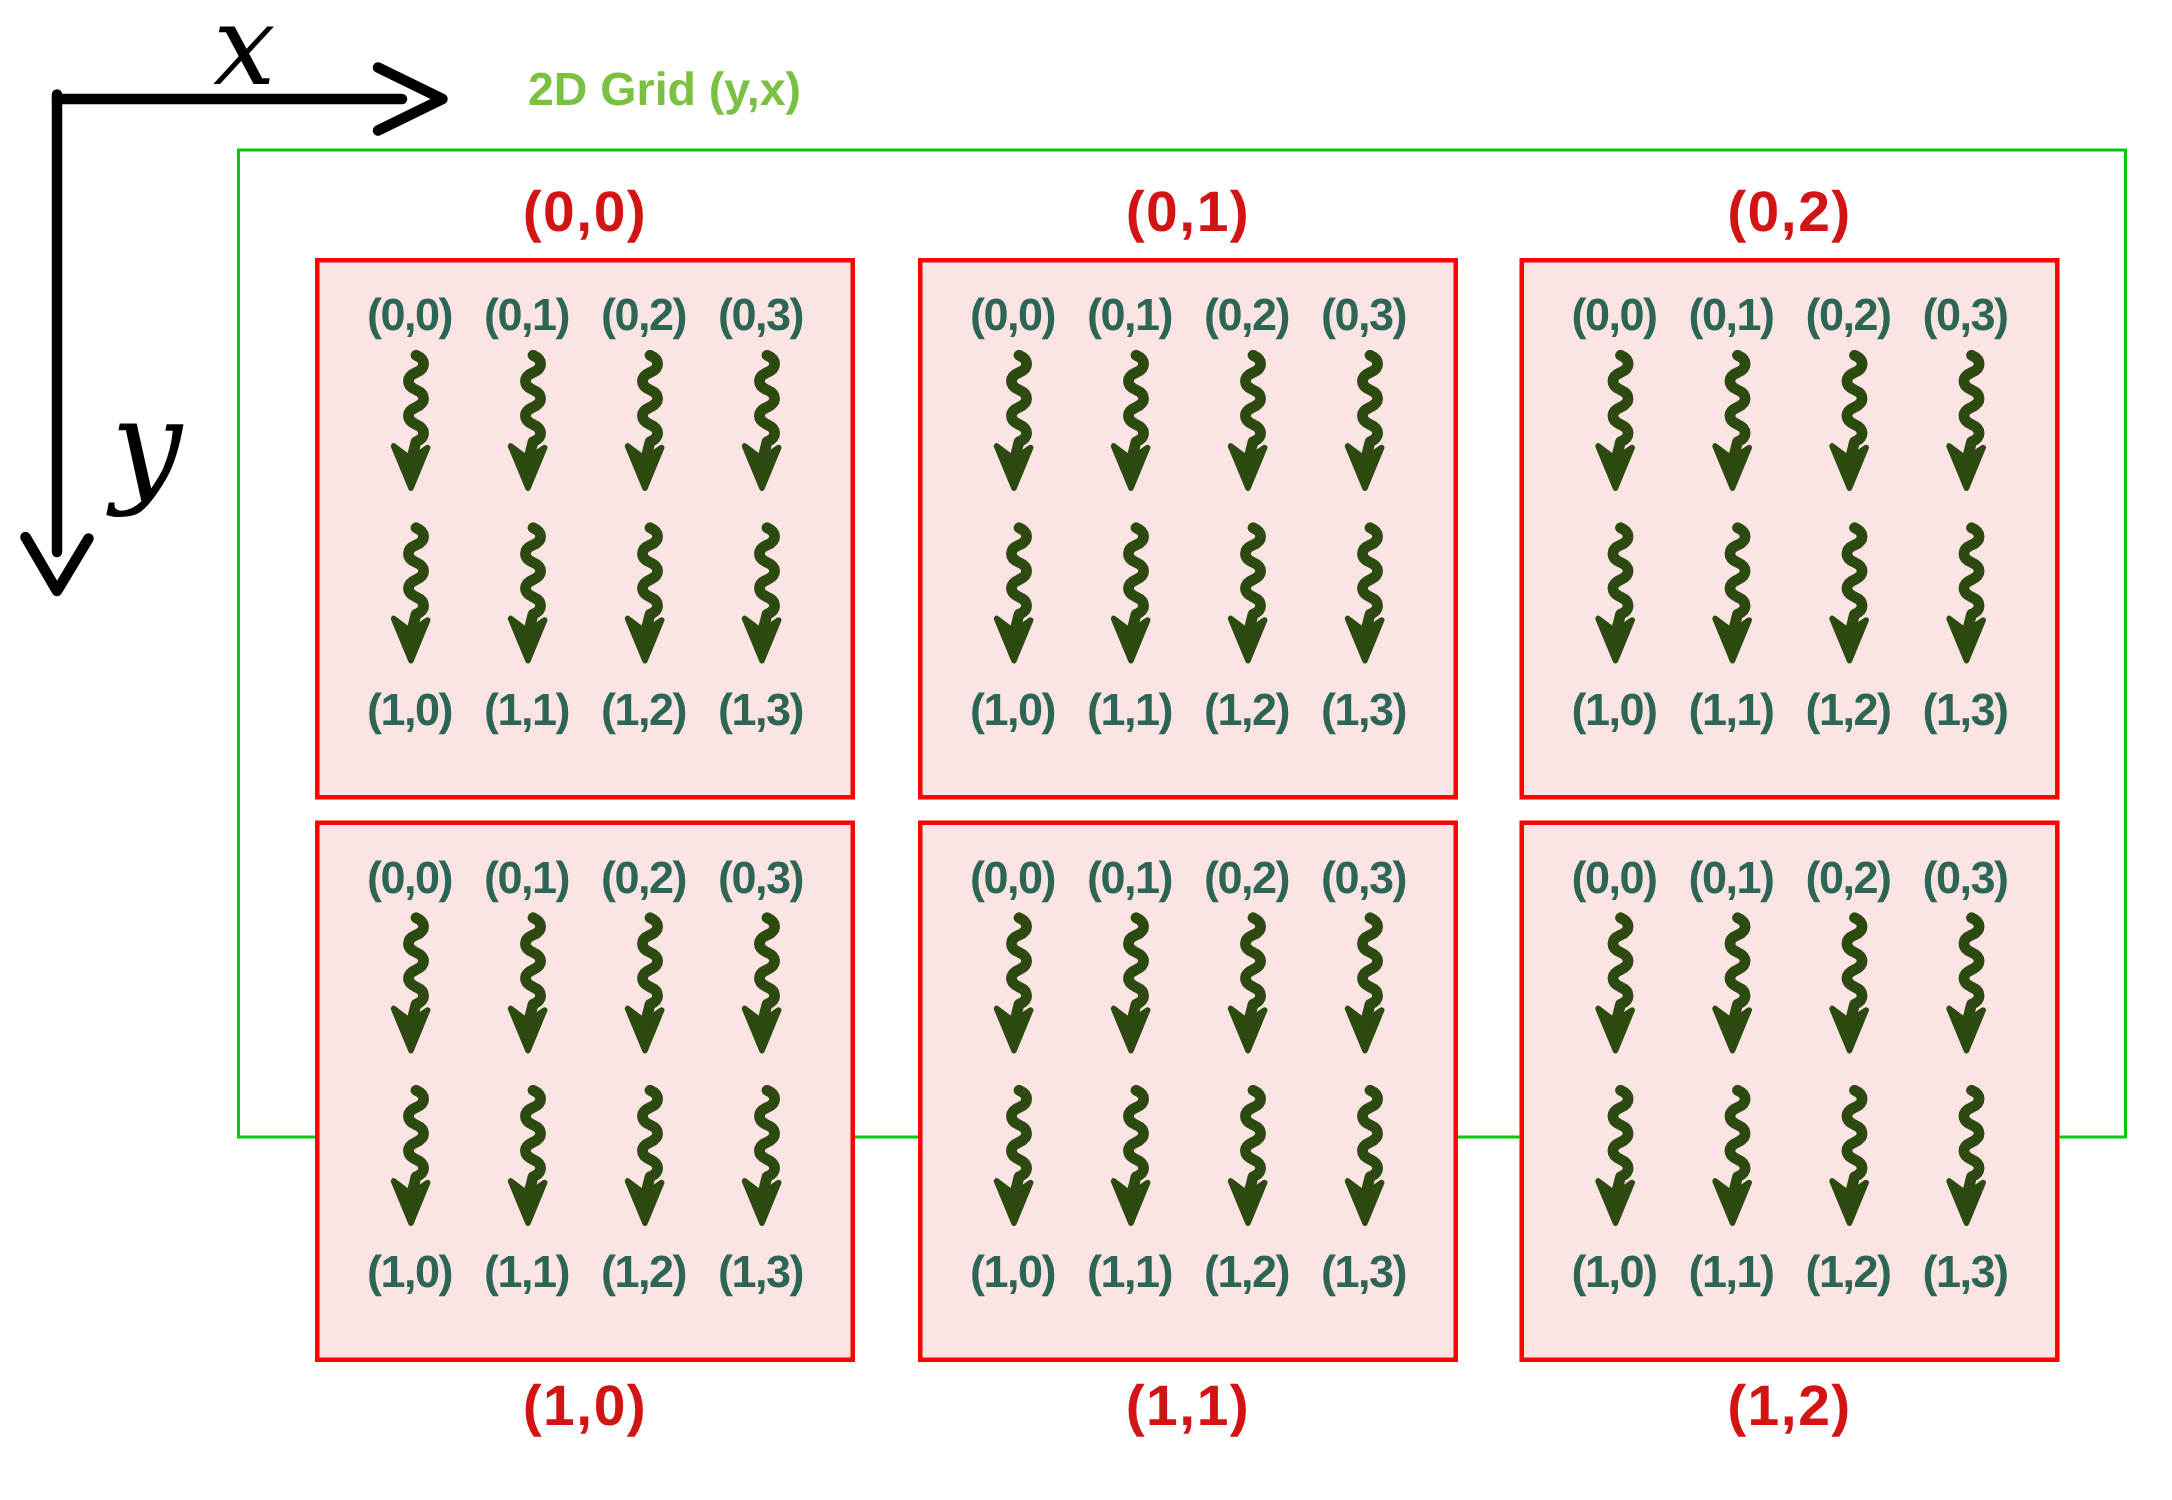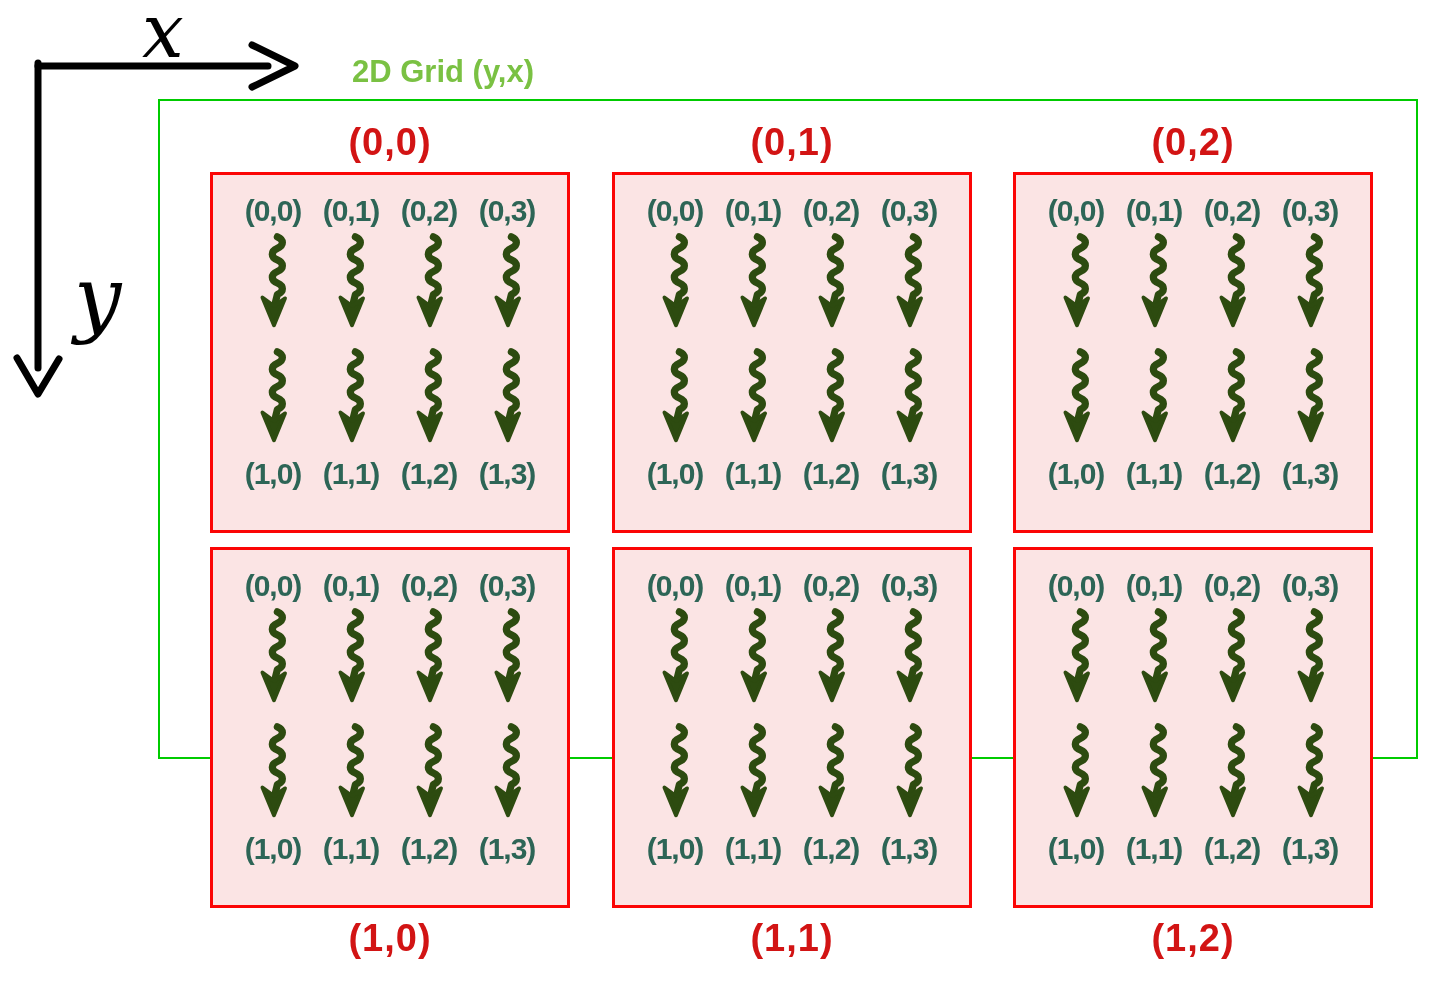--- a/index.html
+++ b/index.html
@@ -16,21 +16,21 @@
   .axis-label{
     position:absolute;
     font-family:"DejaVu Serif",serif;
     font-style:italic;font-weight:500;
     color:var(--axis,#000);
   }
   .axis-label.x{left:142px;top:-12px;font-size:74px;}
   .axis-label.y{left:74px;top:248px;font-size:84px;}
   
   .title{position:absolute;top:42px;font-size:31px;font-weight:bold;white-space:nowrap;}
-  .grid-title{left:352px;color:var(--grid-title,#7AC143);margin-top:12px;}
+  .grid-title{left:352px;color:var(--grid-title,#7AC143);}
   .block-title{left:1038px;color:var(--block-label,#D21414);}
   
   .grid-box{
     position:absolute;left:158px;top:99px;width:1260px;height:660px;
     border:2px solid var(--grid-border,#00CB00);
     box-sizing:border-box;
   }
   
   .block-unit{position:absolute;width:360px;display:flex;flex-direction:column;}
   .c0{left:50px}.c1{left:452px}.c2{left:853px}

